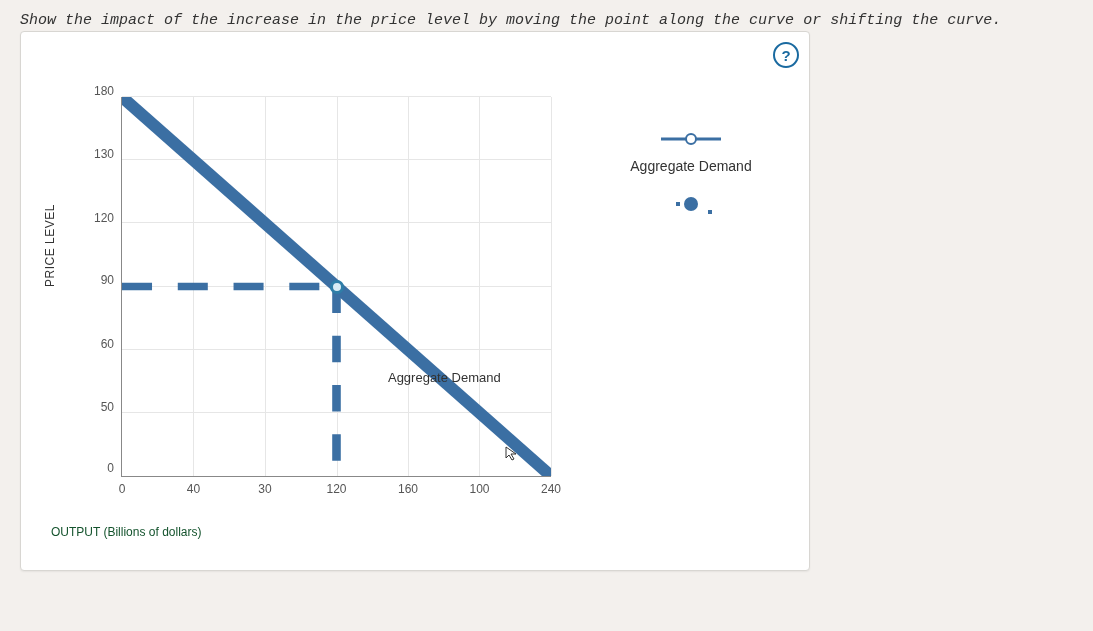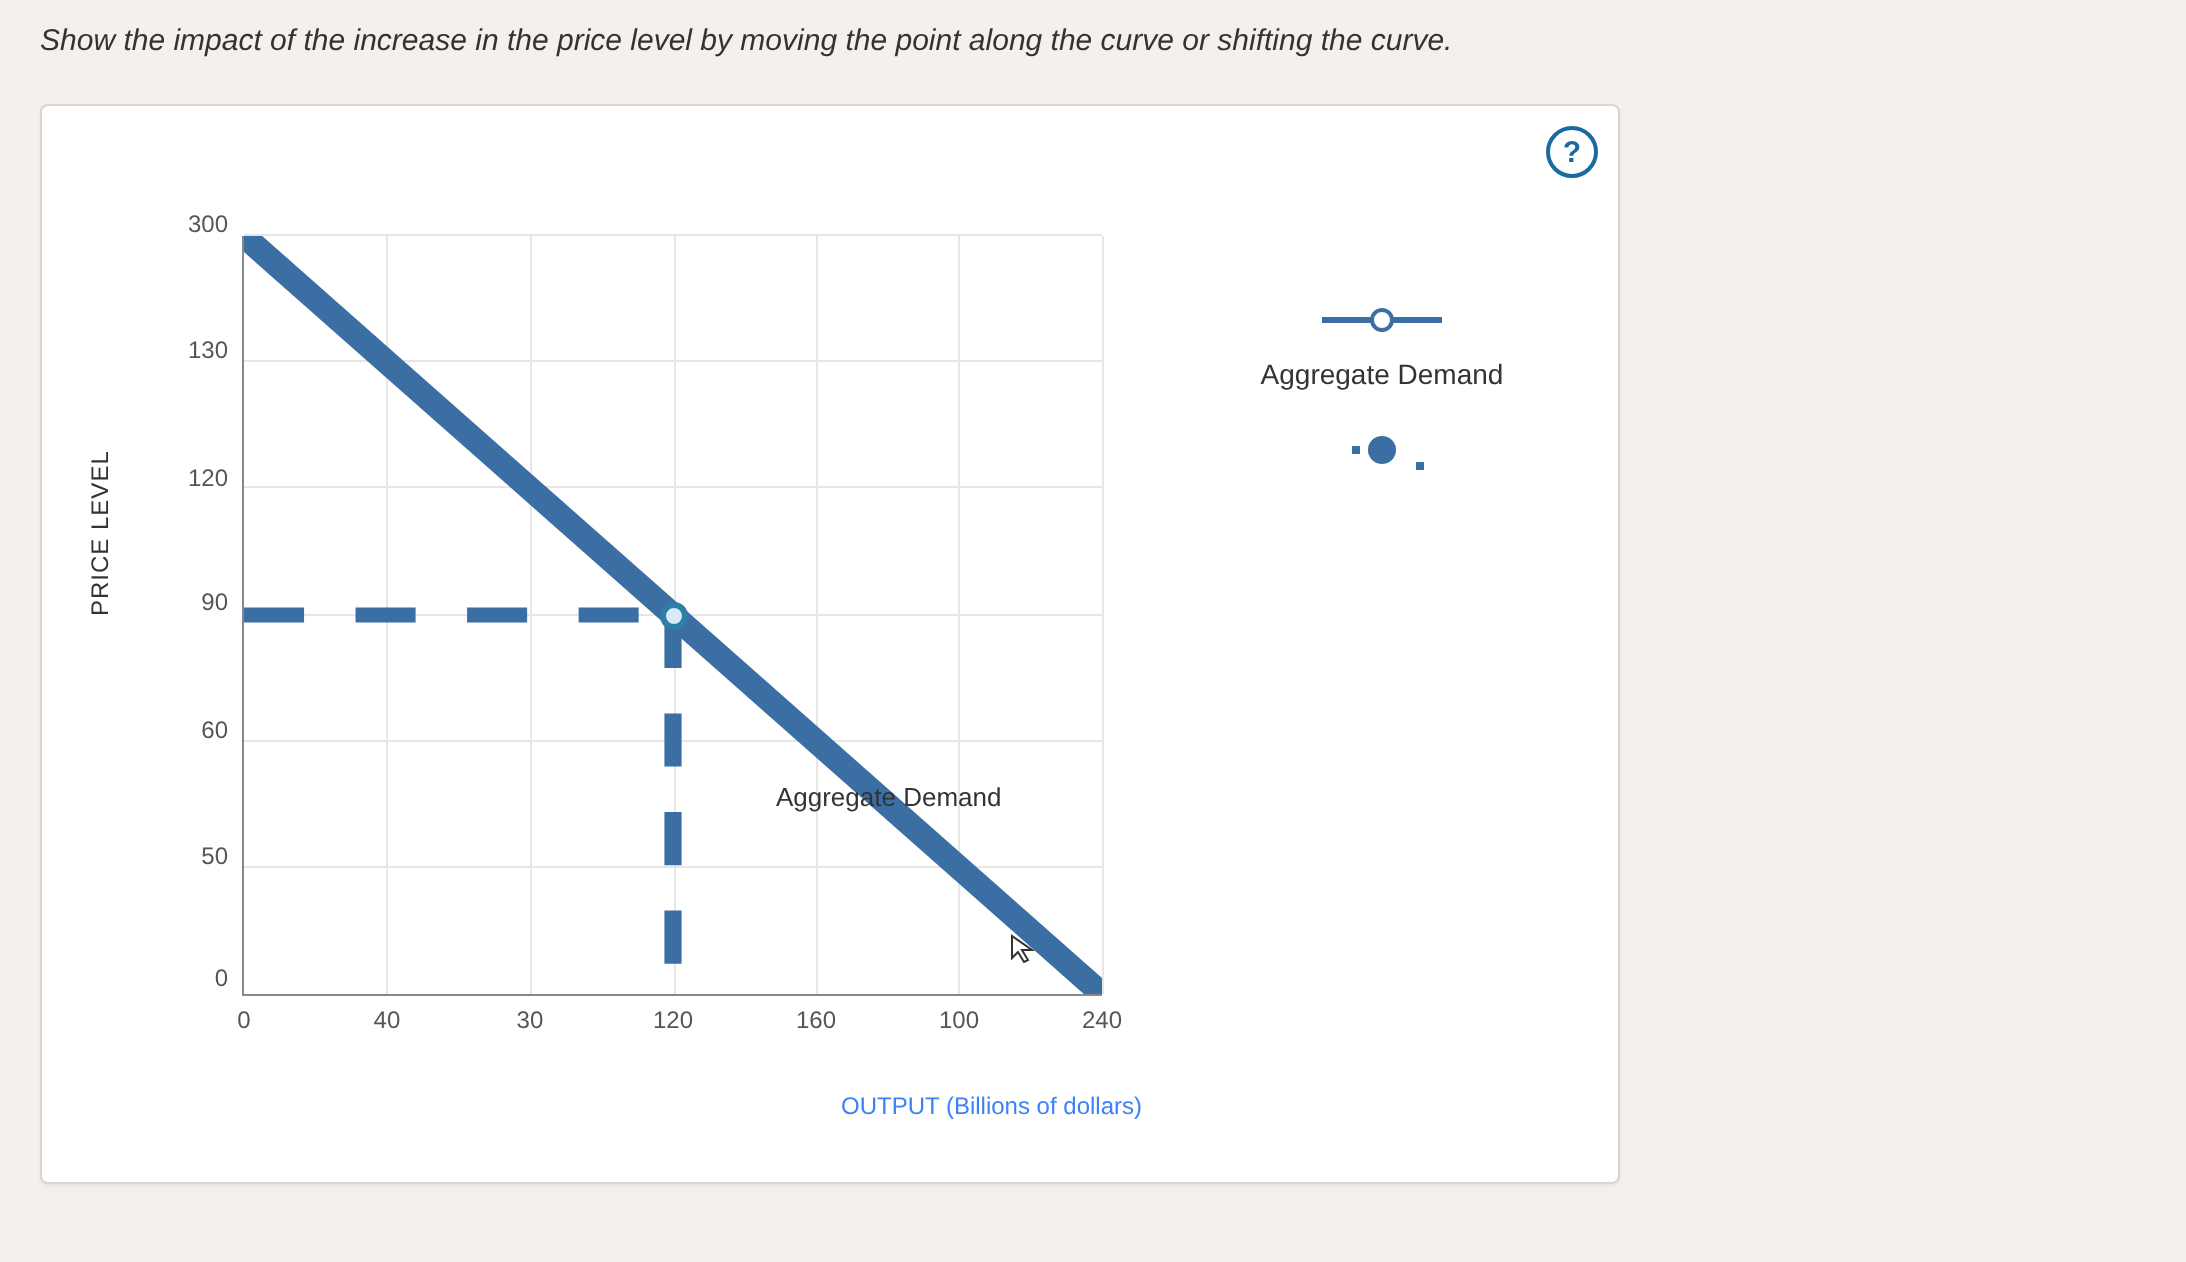--- a/index.html
+++ b/index.html
@@ -5,21 +5,21 @@
   * { box-sizing: border-box; margin: 0; padding: 0; }
   body {
     font-family: Arial, Helvetica, sans-serif;
     background: #f3f0ed;
     width: 1093px;
     height: 631px;
     padding: 12px 20px;
     color: #333;
     font-style: italic;
   }
-  .prompt { font-size: 15px; margin-bottom: 23px; }
+  .prompt { font-size: 15px; margin-bottom: 2px; font-family: Liberation Mono, monospace; }
   .panel {
     background: #fff;
     border: 1px solid #d8d6d2;
     border-radius: 4px;
     width: 790px;
     height: 540px;
     position: relative;
     font-style: normal;
     box-shadow: 0 1px 2px rgba(0,0,0,0.06);
   }
@@ -45,23 +45,23 @@
     left: -8px; top: 200px;
     transform: rotate(-90deg);
     transform-origin: left top;
     font-size: 12px;
     letter-spacing: 0.5px;
     color: #333;
   }
   .xaxis-title {
     position: absolute;
     bottom: -2px; left: 0; right: 0;
-    text-align: right;
+    text-align: left;
     font-size: 12px;
-    color: #3b82f6;
+    color: #14532d;
   }
   .plot {
     position: absolute;
     left: 70px; top: 10px;
     width: 430px; height: 380px;
     border-left: 1px solid #888;
     border-bottom: 1px solid #888;
   }
   .grid-v, .grid-h { position: absolute; background: #e6e6e6; }
   .grid-v { width: 1px; top: 0; bottom: 0; }
@@ -155,21 +155,21 @@
       <div class="grid-h" style="bottom:66.666%"></div>
       <div class="grid-h" style="bottom:83.333%"></div>
       <div class="grid-h" style="bottom:100%"></div>
 
       <span class="tick-y" style="bottom:-6px">0</span>
       <span class="tick-y" style="bottom:14.5%">50</span>
       <span class="tick-y" style="bottom:31.2%">60</span>
       <span class="tick-y" style="bottom:47.9%">90</span>
       <span class="tick-y" style="bottom:64.5%">120</span>
       <span class="tick-y" style="bottom:81.2%">130</span>
-      <span class="tick-y" style="bottom:97.9%">300</span>
+      <span class="tick-y" style="bottom:97.9%">180</span>
 
       <span class="tick-x" style="left:0%">0</span>
       <span class="tick-x" style="left:16.666%">40</span>
       <span class="tick-x" style="left:33.333%">30</span>
       <span class="tick-x" style="left:50.000%">120</span>
       <span class="tick-x" style="left:66.666%">160</span>
       <span class="tick-x" style="left:83.333%">100</span>
       <span class="tick-x" style="left:100%">240</span>
 
       <svg class="ad-line" viewBox="0 0 100 100" preserveAspectRatio="none">

